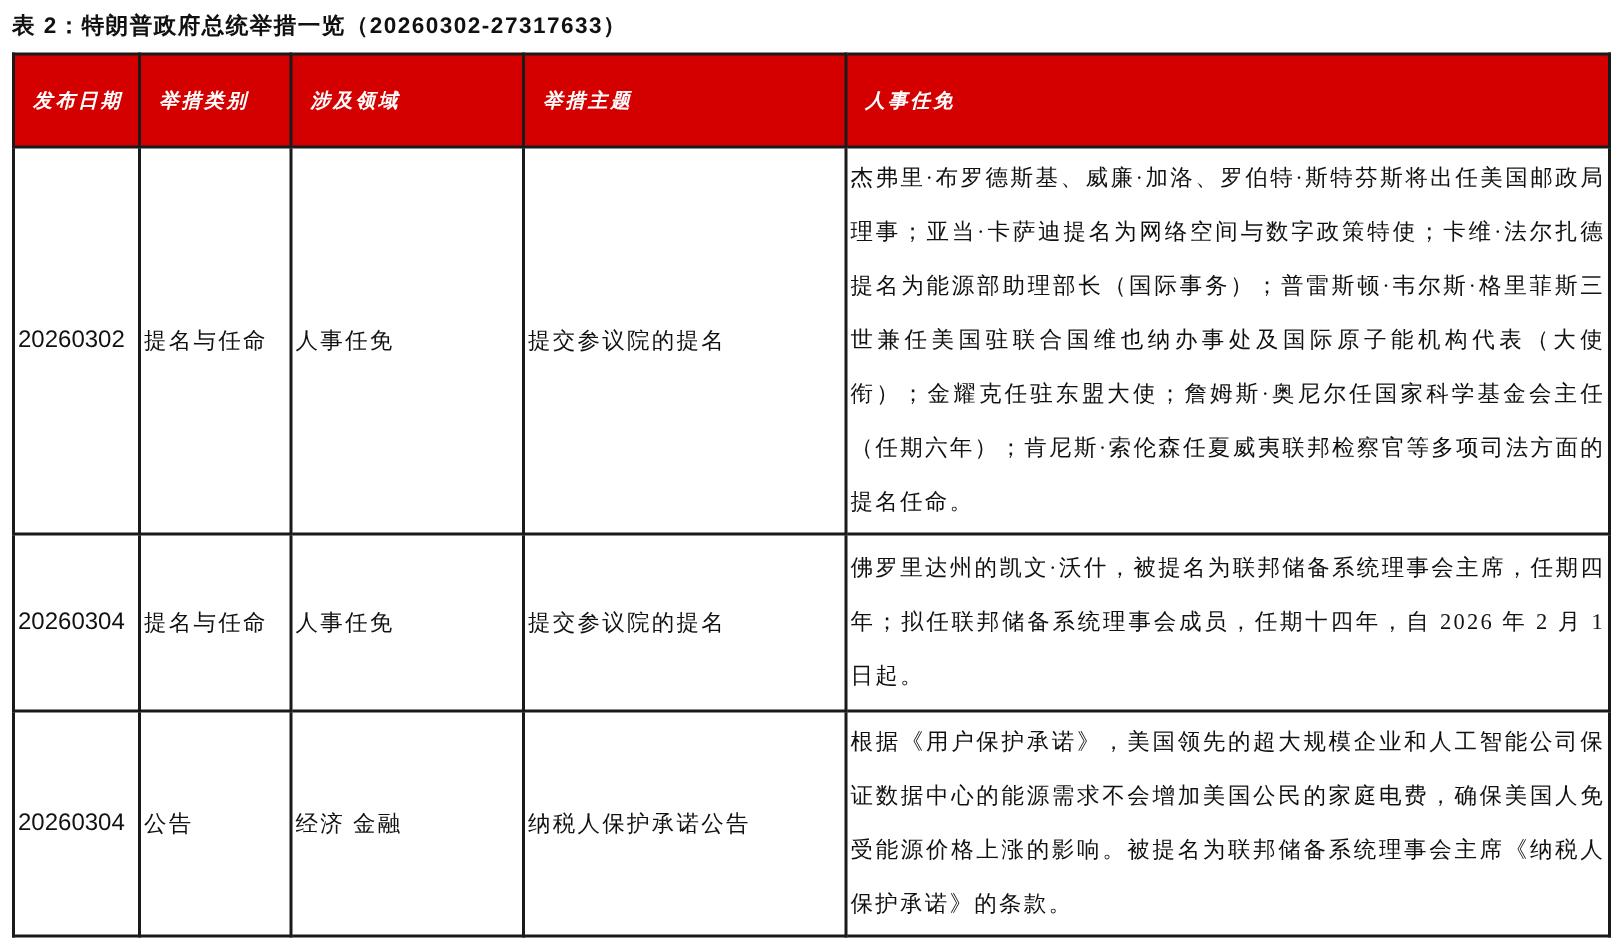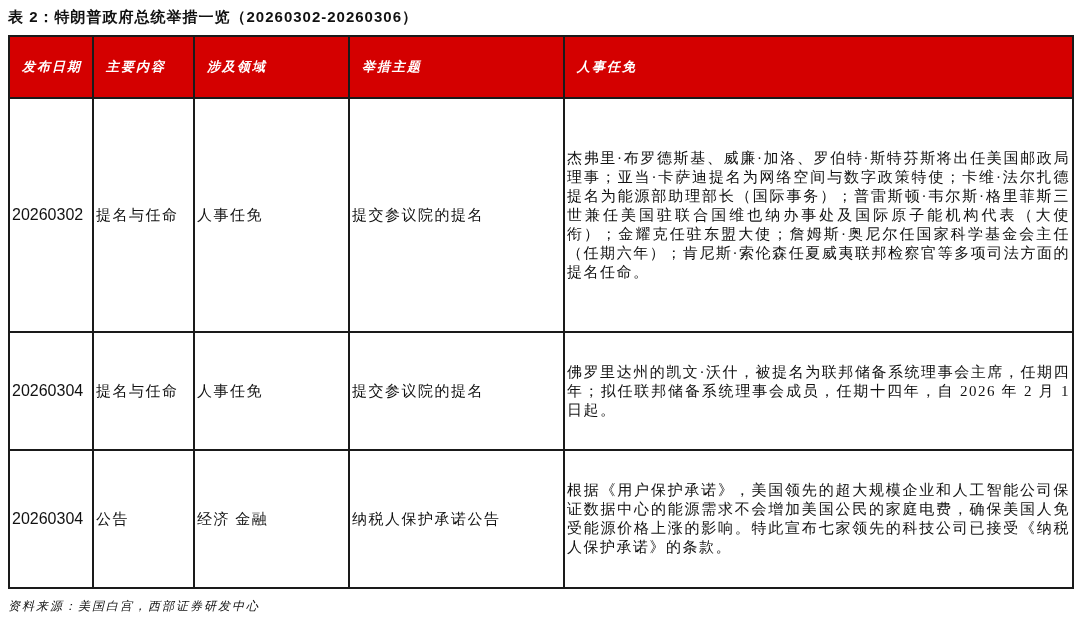--- a/index.html
+++ b/index.html
@@ -62,55 +62,55 @@
     letter-spacing:0;
     margin-left:14px;
   }
   td.cell-zh{
     font-size:15px;
     letter-spacing:1.5px;
     padding-left:3px;
   }
   td.cell-content{
     font-size:15px;
-    line-height:19px;
+    line-height:36px;
     letter-spacing:1.5px;
     text-align:justify;
     padding:4px 8px 4px 8px;
   }
   tr.row-1{height:234px;}
   tr.row-2{height:118px;}
   tr.row-3{height:138px;}
   .source-line{
     margin:9px 0 0 0;
     font-size:12px;
     font-weight:normal;
     font-style:italic;
     letter-spacing:2px;
   }
 </style>
 </head>
 <body>
 
 <div class="page">
 
-  <div class="doc-title">表 2：特朗普政府总统举措一览（20260302-20260306）</div>
+  <div class="doc-title">表 2：特朗普政府总统举措一览（20260302-27317633）</div>
 
   <table class="measures">
     <colgroup>
       <col class="c1">
         <col class="c2">
         <col class="c3">
         <col class="c4">
         <col class="c5">
     </colgroup>
     <thead>
       <tr class="header-row">
         <th>发布日期</th>
-        <th>主要内容</th>
+        <th>举措类别</th>
         <th>涉及领域</th>
         <th>举措主题</th>
         <th>人事任免</th>
       </tr>
     </thead>
     <tbody>
       <tr class="row-1">
         <td class="cell-date">20260302</td>
         <td class="cell-zh">提名与任命</td>
         <td class="cell-zh">人事任免</td>
@@ -122,20 +122,20 @@
         <td class="cell-zh">提名与任命</td>
         <td class="cell-zh">人事任免</td>
         <td class="cell-zh">提交参议院的提名</td>
         <td class="cell-content">佛罗里达州的凯文·沃什，被提名为联邦储备系统理事会主席，任期四年；拟任联邦储备系统理事会成员，任期十四年，自 2026 年 2 月 1 日起。</td>
       </tr>
       <tr class="row-3">
         <td class="cell-date">20260304</td>
         <td class="cell-zh">公告</td>
         <td class="cell-zh">经济 金融</td>
         <td class="cell-zh">纳税人保护承诺公告</td>
-        <td class="cell-content">根据《用户保护承诺》，美国领先的超大规模企业和人工智能公司保证数据中心的能源需求不会增加美国公民的家庭电费，确保美国人免受能源价格上涨的影响。特此宣布七家领先的科技公司已接受《纳税人保护承诺》的条款。</td>
+        <td class="cell-content">根据《用户保护承诺》，美国领先的超大规模企业和人工智能公司保证数据中心的能源需求不会增加美国公民的家庭电费，确保美国人免受能源价格上涨的影响。被提名为联邦储备系统理事会主席《纳税人保护承诺》的条款。</td>
       </tr>
     </tbody>
   </table>
 
   <div class="source-line">资料来源：美国白宫，西部证券研发中心</div>
 
 </div>
 
 </body></html>

